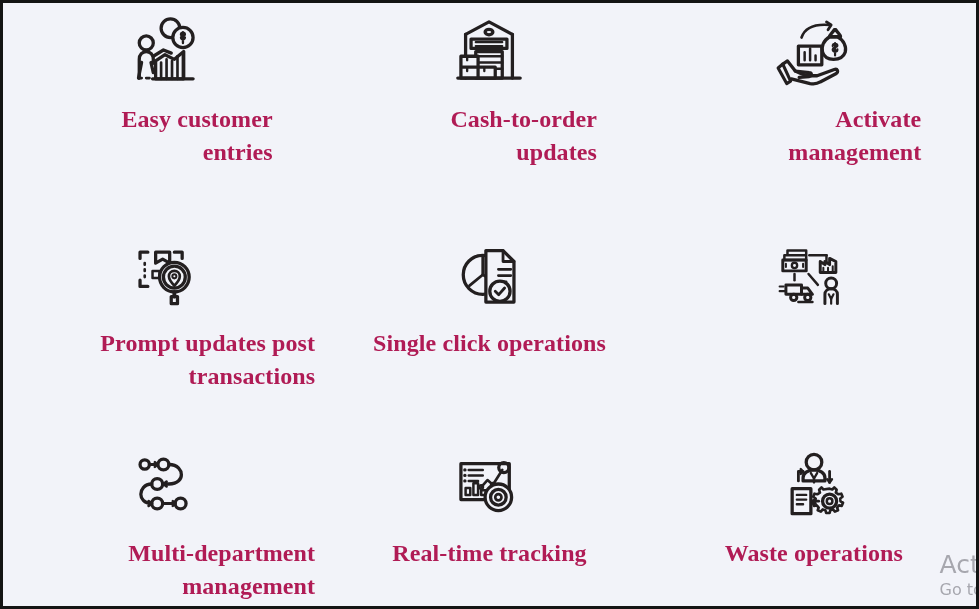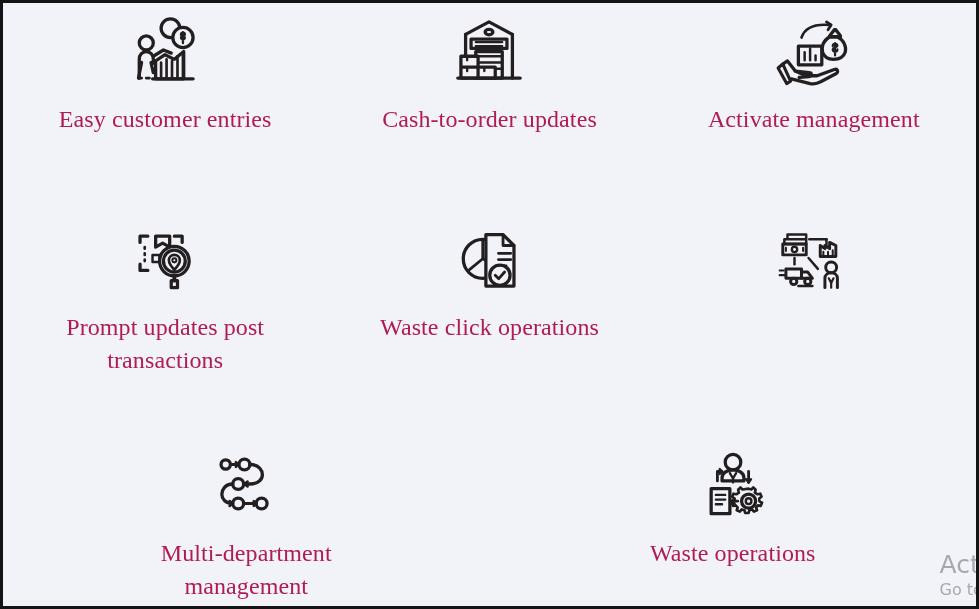--- a/index.html
+++ b/index.html
@@ -22,21 +22,21 @@
   }
   .grid-row {
     position: absolute;
     left: 0;
     width: 100%;
     display: flex;
     justify-content: space-around;
     align-items: flex-start;
   }
   #row-1 { top: 8px;   height: 175px; }
-  #row-2 { top: 216px; height: 175px; }
+  #row-2 { top: 232px; height: 175px; }
   #row-3 { top: 442px; height: 165px; }
 
   .feature-cell {
     display: flex;
     flex-direction: column;
     align-items: center;
     justify-content: flex-start;
   }
   #row-1 .feature-cell { width: 245px; }
   #row-2 .feature-cell, #row-3 .feature-cell { width: 326px; }
@@ -51,22 +51,22 @@
   }
   .feature-icon svg {
     width: 100%;
     height: 100%;
     display: block;
   }
   .feature-label {
     color: #b01b55;
     font-size: 24px;
     line-height: 1.36;
-    text-align: center;
-    font-weight: 400;
+    text-align: right;
+    font-weight: 700;
     letter-spacing: 0.1px;
     max-width: 300px;
   }
   #row-1 .feature-label { max-width: 215px; }
 
   
   #watermark {
     position: absolute;
     right: -66px;
     bottom: 6px;
@@ -172,21 +172,21 @@
           <circle cx="42" cy="51" r="25" fill="#f2f3f9"></circle>
           <path d="M42 26v25l18 10" stroke-width="3.6"></path>
           <path d="M42 51l-17 14" stroke-width="3.6"></path>
           <path d="M46 20h22l14 14v52H46z" fill="#f2f3f9"></path>
           <path d="M68 20v14h14" stroke-width="3.6"></path>
           <path d="M62 44h16M62 52h16M62 60h10" stroke-width="3.4"></path>
           <circle cx="64" cy="72" r="13" fill="#f2f3f9"></circle>
           <path d="M58 72l4.5 4.5L70 68" stroke-width="3.6"></path>
         </svg>
       </div>
-      <div class="feature-label">Waste click operations</div>
+      <div class="feature-label">Single click operations</div>
     </div>
 
     <div class="feature-cell">
       <div class="feature-icon">
         <svg viewBox="0 0 100 100" fill="none" stroke="#231f20" stroke-width="3.8" stroke-linecap="round" stroke-linejoin="round">
           <path d="M16 20h24v6H16zM12 26h28v6H12z" stroke-width="3.2"></path>
           <path d="M10 32h30v14H10z"></path>
           <circle cx="25" cy="39" r="3.4" stroke-width="3"></circle>
           <path d="M14 37v4M36 37v4" stroke-width="2.6"></path>
           <path d="M44 26h22" stroke-width="3.2"></path>
@@ -227,20 +227,38 @@
           <path d="M48 50l4-3m-4 3l4 3" stroke-width="3.4"></path>
           <path d="M33 50c-10 0-14 8-14 13s4 12 14 12"></path>
           <path d="M33 75l-4-3m4 3l-4 3" stroke-width="3.4"></path>
           <path d="M47 75h16" stroke-width="3.6"></path>
           <path d="M63 75l-3-3m3 3l-3 3" stroke-width="3.4"></path>
         </svg>
       </div>
       <div class="feature-label">Multi-department management</div>
     </div>
 
+    <div class="feature-cell">
+      <div class="feature-icon">
+        <svg viewBox="0 0 100 100" fill="none" stroke="#231f20" stroke-width="4.2" stroke-linecap="round" stroke-linejoin="round">
+          <path d="M14 24h62v46H14z"></path>
+          <path d="M24 32h18M24 39h18M24 46h12" stroke-width="3.2"></path>
+          <path d="M19 32h.2M19 39h.2M19 46h.2" stroke-width="4.2"></path>
+          <path d="M40 54l8-9 7 6 12-19" stroke-width="3.4"></path>
+          <circle cx="40" cy="54" r="2.6" stroke-width="2.6"></circle>
+          <circle cx="55" cy="51" r="2.6" stroke-width="2.6"></circle>
+          <circle cx="69" cy="29" r="6.5"></circle>
+          <path d="M20 64V55h6v9zM30 64V49h6v15zM40 64V58h6v6z" stroke-width="3.2"></path>
+          <circle cx="62" cy="67" r="17" fill="#f2f3f9"></circle>
+          <circle cx="62" cy="67" r="10"></circle>
+          <circle cx="62" cy="67" r="4" stroke-width="3.4"></circle>
+        </svg>
+      </div>
+      <div class="feature-label">Real-time tracking</div>
+    </div>
 
     <div class="feature-cell">
       <div class="feature-icon">
         <svg viewBox="0 0 100 100" fill="none" stroke="#231f20" stroke-width="4.2" stroke-linecap="round" stroke-linejoin="round">
           <circle cx="50" cy="22" r="10"></circle>
           <path d="M36 46v-4c0-6 6-10 14-10s14 4 14 10v4z"></path>
           <path d="M46 36l4 7 4-7" stroke-width="3"></path>
           <path d="M50 43v5" stroke-width="3"></path>
           <path d="M30 46V34h6" stroke-width="3.6"></path>
           <path d="M36 34l-3-3m3 3l-3 3" stroke-width="3.2"></path>

